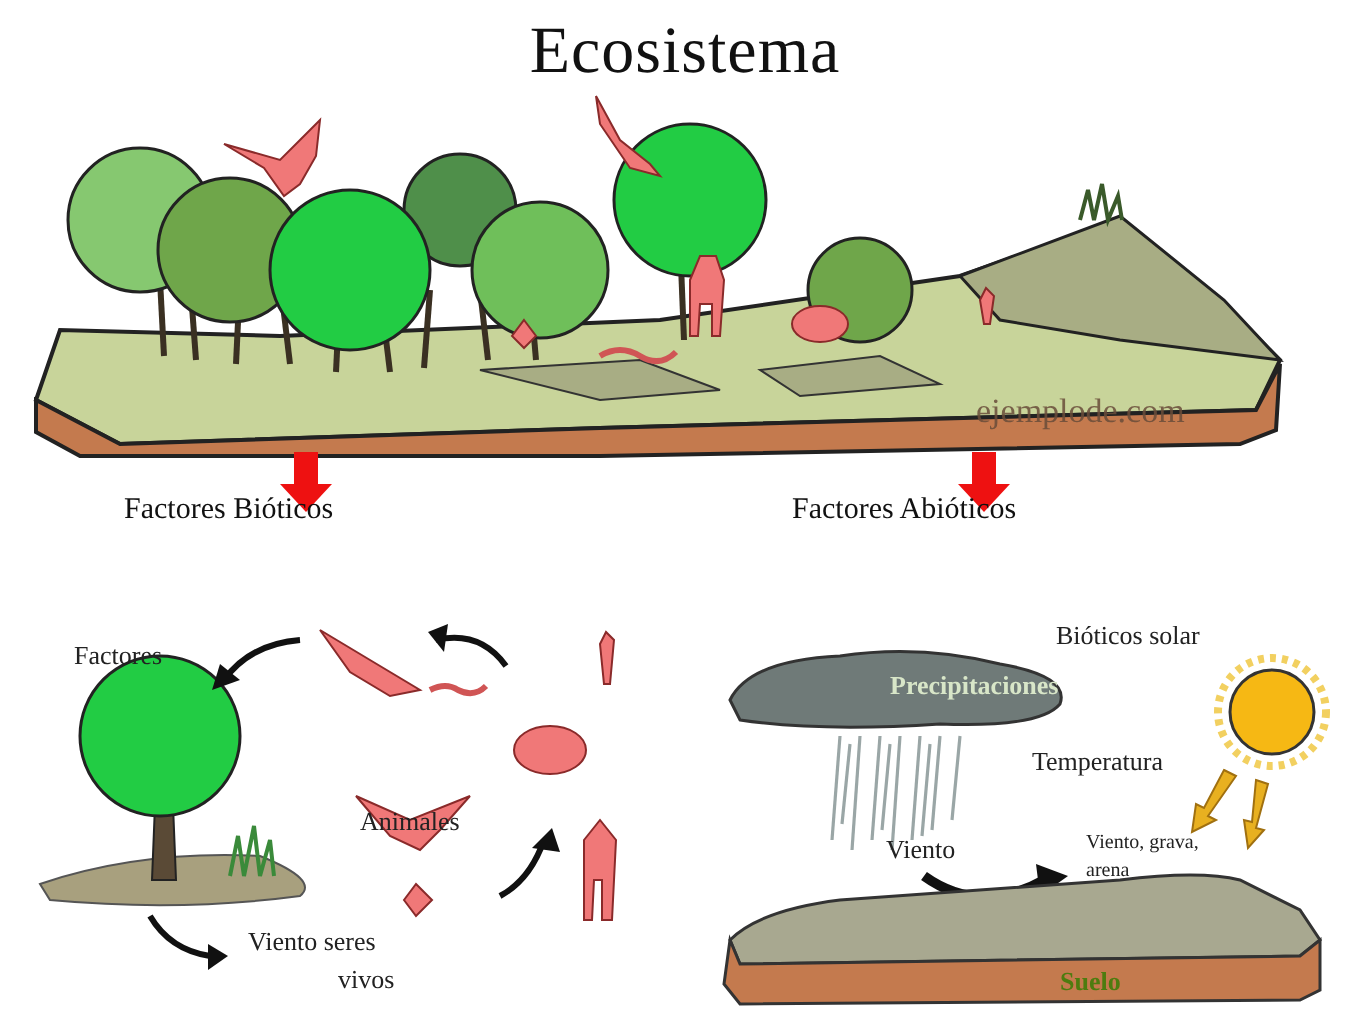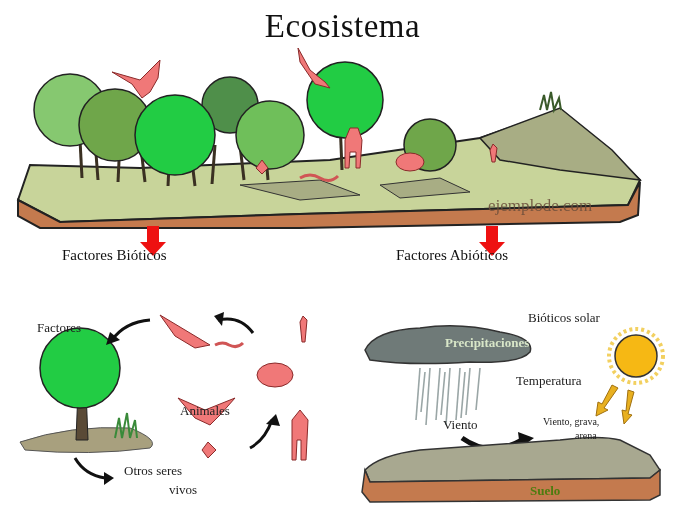--- a/index.html
+++ b/index.html
@@ -123,22 +123,22 @@
 
 <div class="abs title">Ecosistema</div>
 
 <div class="abs wm" style="left:488px;top:196px;">ejemplode.com</div>
 
 <div class="abs sub" style="left:62px;">Factores Bióticos</div>
 <div class="abs sub" style="left:396px;">Factores Abióticos</div>
 
 <div class="abs lbl" style="left:37px;top:320px;">Factores</div>
 <div class="abs lbl" style="left:180px;top:364px;margin-top:39px;">Animales</div>
-<div class="abs lbl" style="left:124px;top:463px;">Otros seres</div>
+<div class="abs lbl" style="left:124px;top:463px;">Viento seres</div>
 <div class="abs lbl" style="left:124px;top:482px;margin-left:45px;">vivos</div>
 
 <div class="abs lbl" style="left:528px;top:310px;">Bióticos solar</div>
 <div class="abs lbl" style="left:405px;top:335px;color:#d8e6c8;font-weight:bold;margin-left:40px;">Precipitaciones</div>
 <div class="abs lbl" style="left:516px;top:373px;">Temperatura</div>
 <div class="abs lbl" style="left:395px;top:417px;margin-left:48px;">Viento</div>
 <div class="abs lbl" style="left:543px;top:416px;font-size:10px;">Viento, grava,</div>
-<div class="abs lbl" style="left:543px;top:430px;font-size:10px;margin-left:32px;">arena</div>
+<div class="abs lbl" style="left:543px;top:430px;font-size:10px;">arena</div>
 <div class="abs lbl" style="left:530px;top:483px;color:#4d7c0f;font-weight:bold;">Suelo</div>
 
 </body></html>

